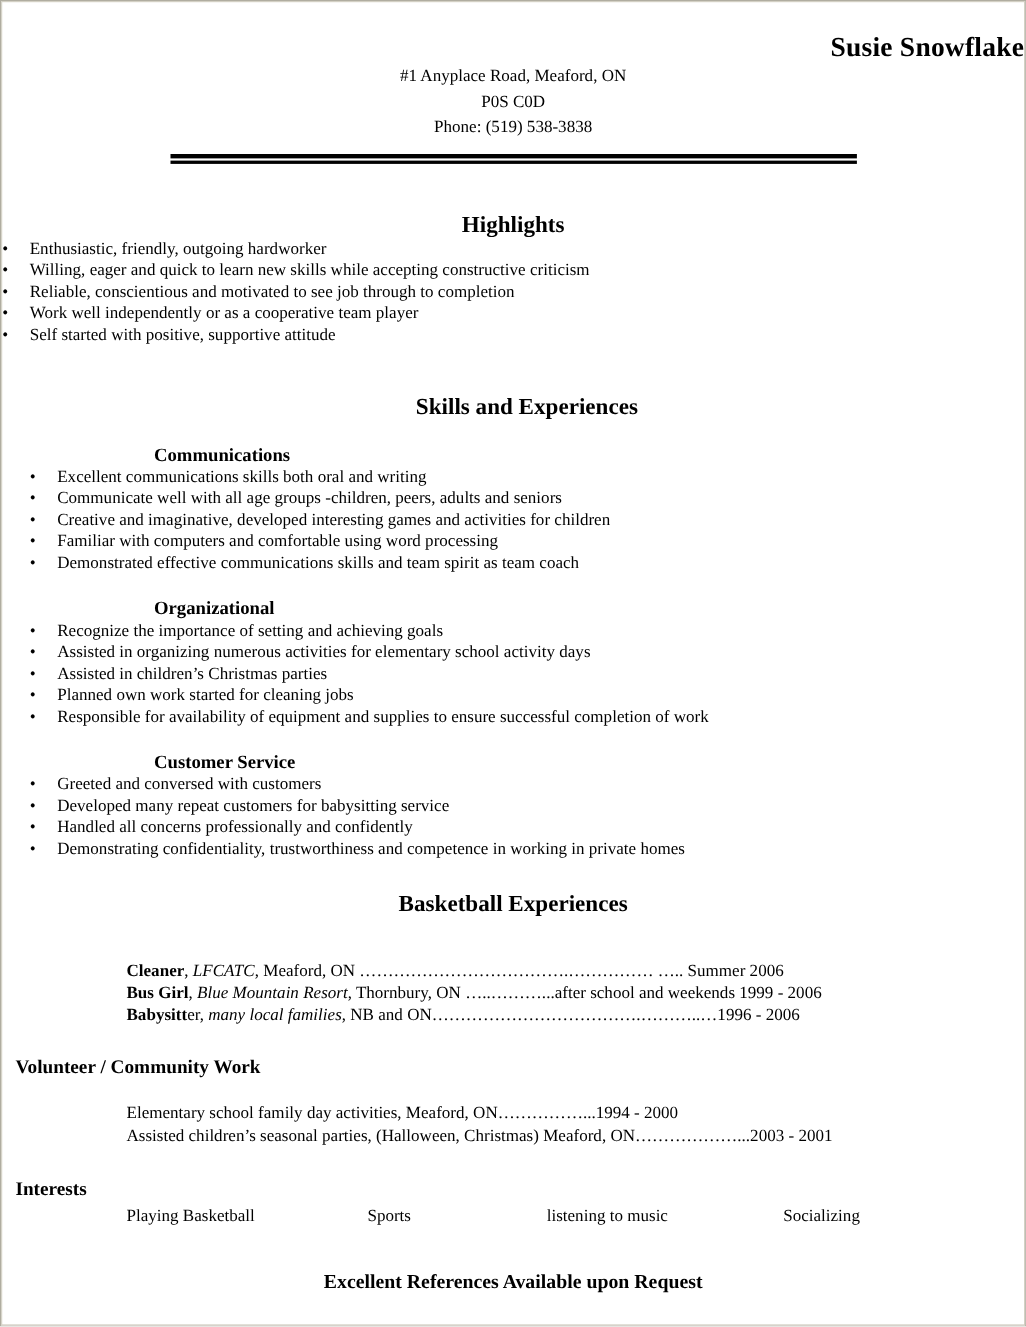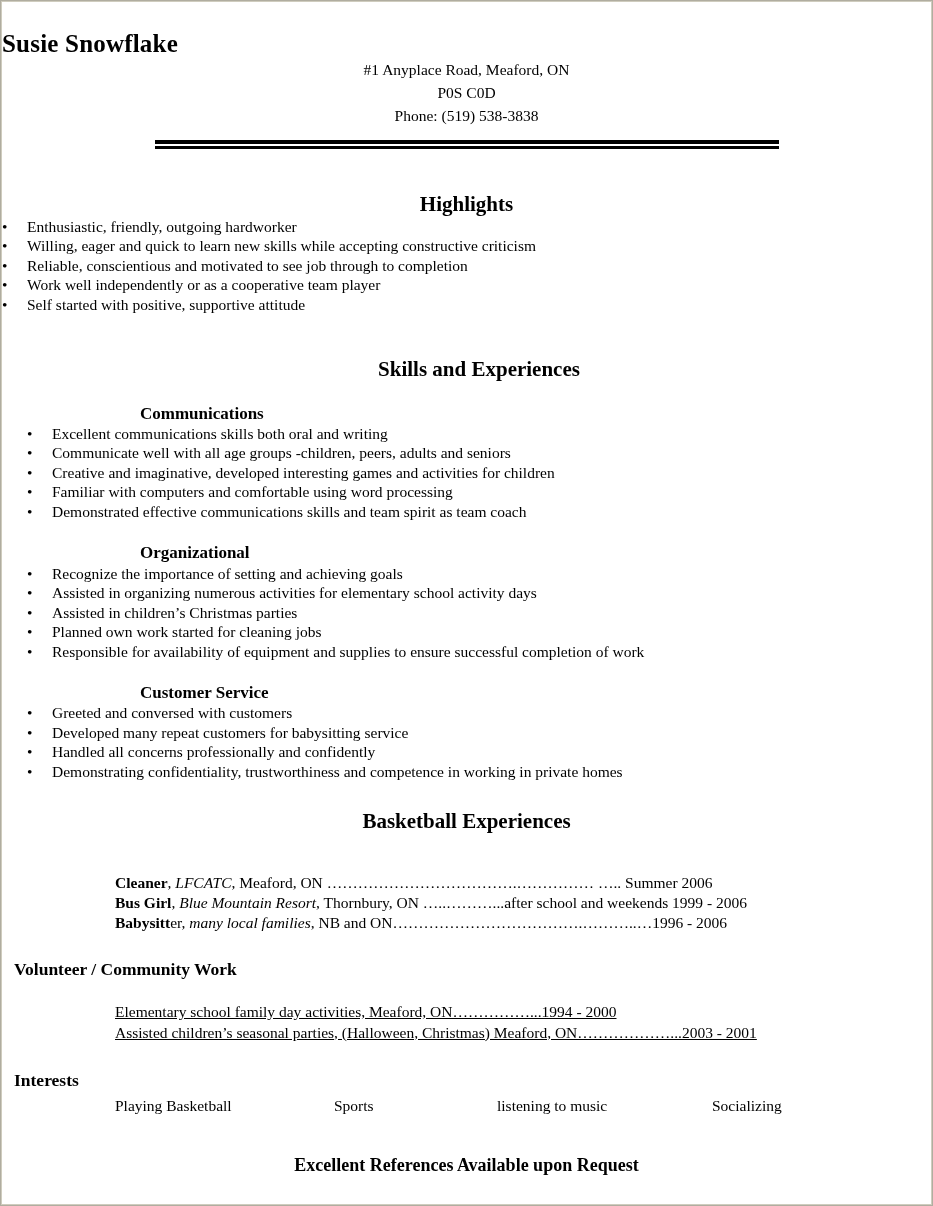--- a/index.html
+++ b/index.html
@@ -22,21 +22,21 @@
     position: absolute;
     left: 0; top: 0;
     width: 931px;
     height: 1204px;
     box-sizing: border-box;
     border: 1px solid #cfccbe;
   }
 
   
   .hdr-name {
-    text-align: left;
+    text-align: right;
     font-size: 25px;
     font-weight: bold;
     letter-spacing: 0.2px;
     margin: 28px 0 0 0;
     line-height: 1.15;
   }
   .hdr-line {
     text-align: center;
     font-size: 15.5px;
     line-height: 1.48;
@@ -124,21 +124,20 @@
   .i { font-style: italic; }
 
   
   .sec-volunteer { margin-top: 26px; }
   .vol-rows { margin-top: 22px; }
   .vol-row {
     font-size: 15.5px;
     line-height: 1.32;
     margin-left: 113px;
     white-space: nowrap;
-    text-decoration: underline;
   }
 
   
   .sec-interests { margin-top: 27px; }
   .int-row {
     margin-top: 6px;
     margin-left: 113px;
     width: 700px;
     position: relative;
     height: 22px;

